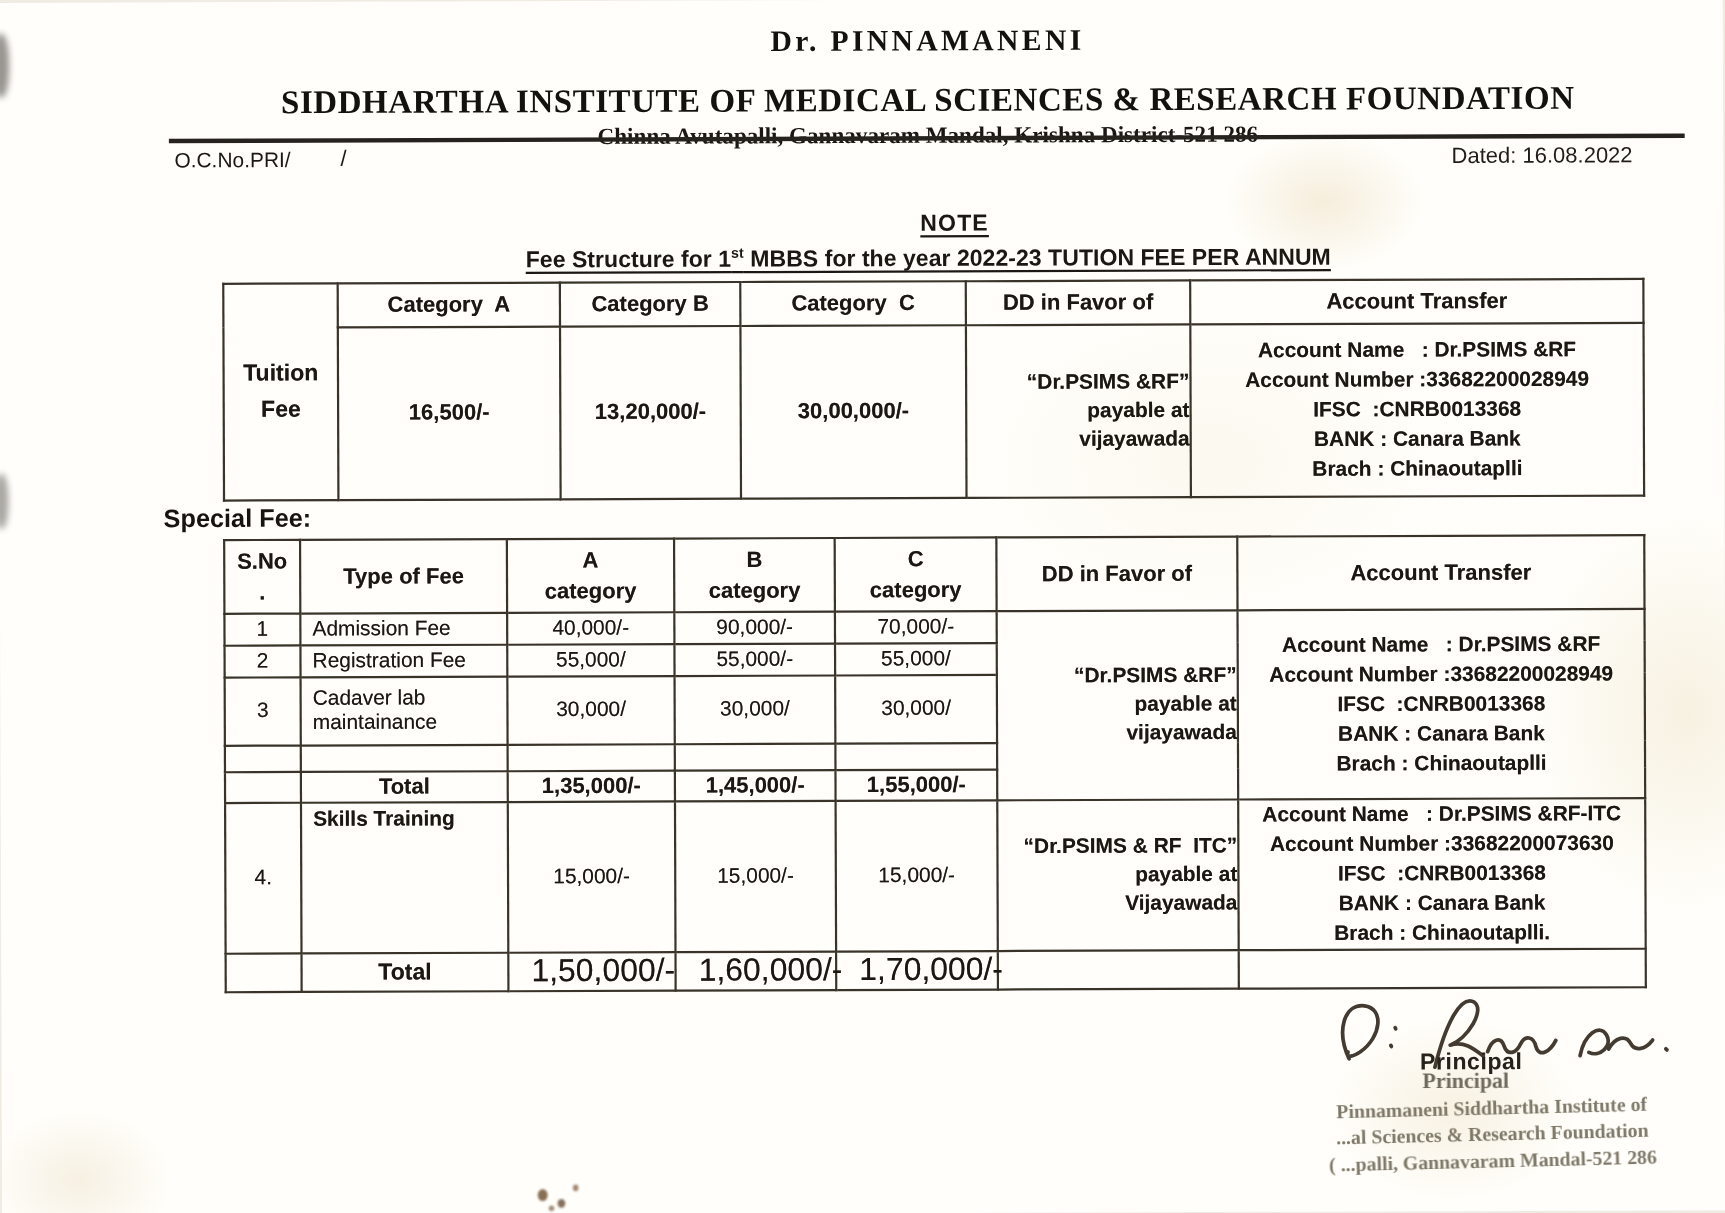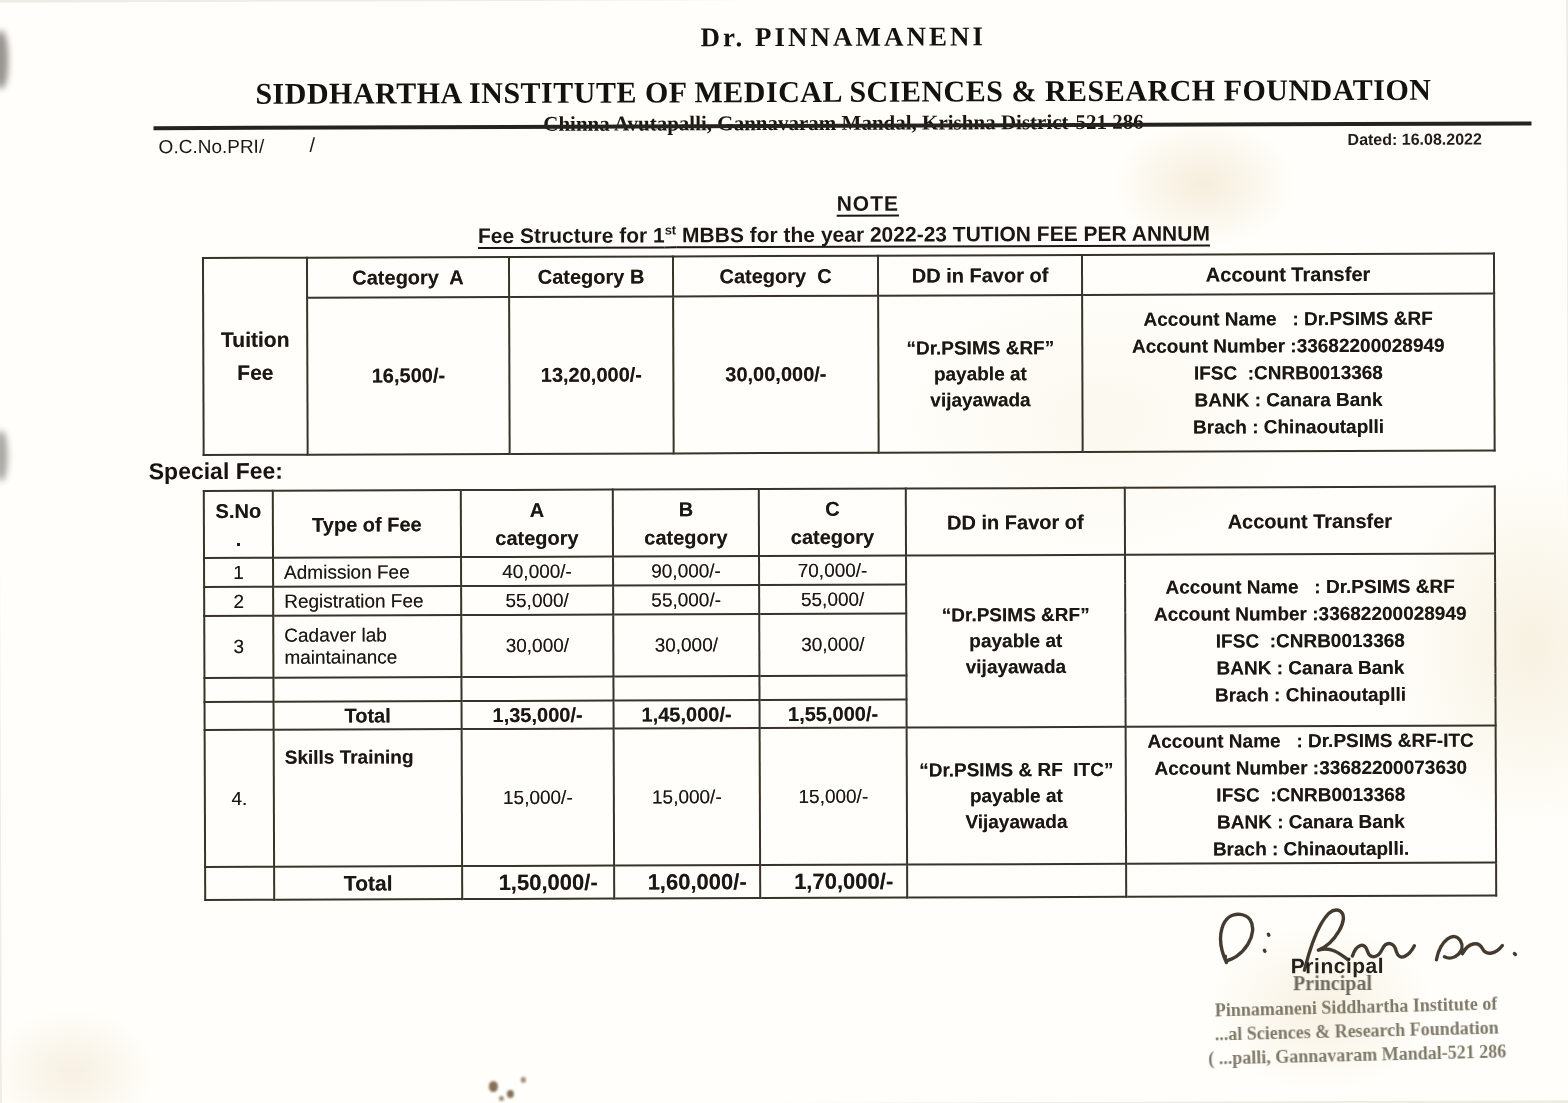--- a/index.html
+++ b/index.html
@@ -26,21 +26,21 @@
   .preline { white-space:pre-line; }
 
   
   .head-wrap { position:absolute; left:120px; top:0; width:1450px; text-align:center; }
   .doc-title   { margin-top:22px; font-family:"Liberation Serif",serif; font-weight:bold; font-size:27px; letter-spacing:3px; color:#14120e; }
   .doc-inst    { margin-top:22px; font-family:"Liberation Serif",serif; font-weight:bold; font-size:30px; letter-spacing:0.5px; color:#14120e; }
   .doc-addr    { margin-top:2px;  font-family:"Liberation Serif",serif; font-weight:bold; font-size:21px; color:#1a1712; }
   .top-rule { position:absolute; left:155px; top:124px; width:1378px; height:4px; background:#26231e; }
   .ref-no   { left:160px;  top:134px; font-size:19px; }
   .ref-slash{ left:311px;  top:132px; font-size:20px; }
-  .dated    { left:1321px; top:133px; font-size:16px; font-weight:bold; color:#201d18;margin-left:28px; }
+  .dated    { left:1321px; top:133px; font-size:20px; font-weight:normal; color:#201d18; }
 
   
   .note-title { position:absolute; left:120px; top:192px; width:1450px; text-align:center; }
   .note-title span { font-size:21px; font-weight:bold; text-decoration:underline; text-underline-offset:4px; letter-spacing:1px;margin-left:48px; }
   .subtitle { position:absolute; left:120px; top:222px; width:1450px; text-align:center; }
   .subtitle .inner { font-size:21px; font-weight:bold; text-decoration:underline; text-underline-offset:4px; }
   .subtitle sup { font-size:13px; }
 
   
   table { position:absolute; border-collapse:collapse; table-layout:fixed; }
@@ -49,35 +49,35 @@
     text-align:center; vertical-align:middle;
     font-size:19px; color:#1b1813;
     text-shadow:0 0 .4px rgba(25,22,16,.6);
   }
   th { font-weight:bold; font-size:20px; line-height:1.4; }
 
   
   .t-tuition { left:203px; top:255px; width:1291px; }
   .t-tuition .row-label { font-weight:bold; font-size:21px; line-height:1.55; }
   .t-tuition .fee { font-weight:bold; font-size:20px; }
-  .dd-cell  { font-weight:bold; font-size:19px; line-height:26px; white-space:pre; }
+  .dd-cell  { font-weight:bold; font-size:19px; line-height:26px; white-space:pre;text-align:right; }
   .acct-cell{ font-weight:bold; font-size:19px; line-height:27px; white-space:pre; }
 
   
   .special-heading { left:149px; top:456px; font-size:23px; font-weight:bold; color:#17140f; }
 
   
   .t-special { left:203px; top:488px; width:1291px; }
   .t-special th { white-space:pre-line; }
   .t-special .type { text-align:left; padding-left:10px; }
   .t-special .total-label { font-weight:bold; font-size:20px; }
   .t-special .total-val   { font-weight:bold; font-size:20px; }
   .t-special .total2-label{ font-weight:bold; font-size:21px; }
-  .t-special .total2-val  { font-weight:bold; font-size:22px;padding-left:20px; }
-  .t-special .skills-type { vertical-align:top; padding-top:16px; font-weight:bold; }
+  .t-special .total2-val  { font-weight:normal; font-size:29px;padding-left:20px; }
+  .t-special .skills-type { vertical-align:top; padding-top:4px; font-weight:bold; }
   .t-special .sno-h { font-size:20px;border-radius:11px; }
 
   
   .sig-svg { position:absolute; left:1195px; top:898px; }
   .sig-principal { position:absolute; left:1268px; top:956px; width:136px; text-align:center;
                    font-size:21px; font-weight:bold; letter-spacing:.5px; color:#26211a; }
   .sig-principal-stamp { position:absolute; left:1263px; top:974px; width:136px; text-align:center;
                    font-family:"Liberation Serif",serif; font-size:20px; font-weight:bold;
                    color:#6f6a5d; filter:blur(.5px); }
   .stamp-lines { position:absolute; left:1140px; top:997px; width:430px; text-align:center;

